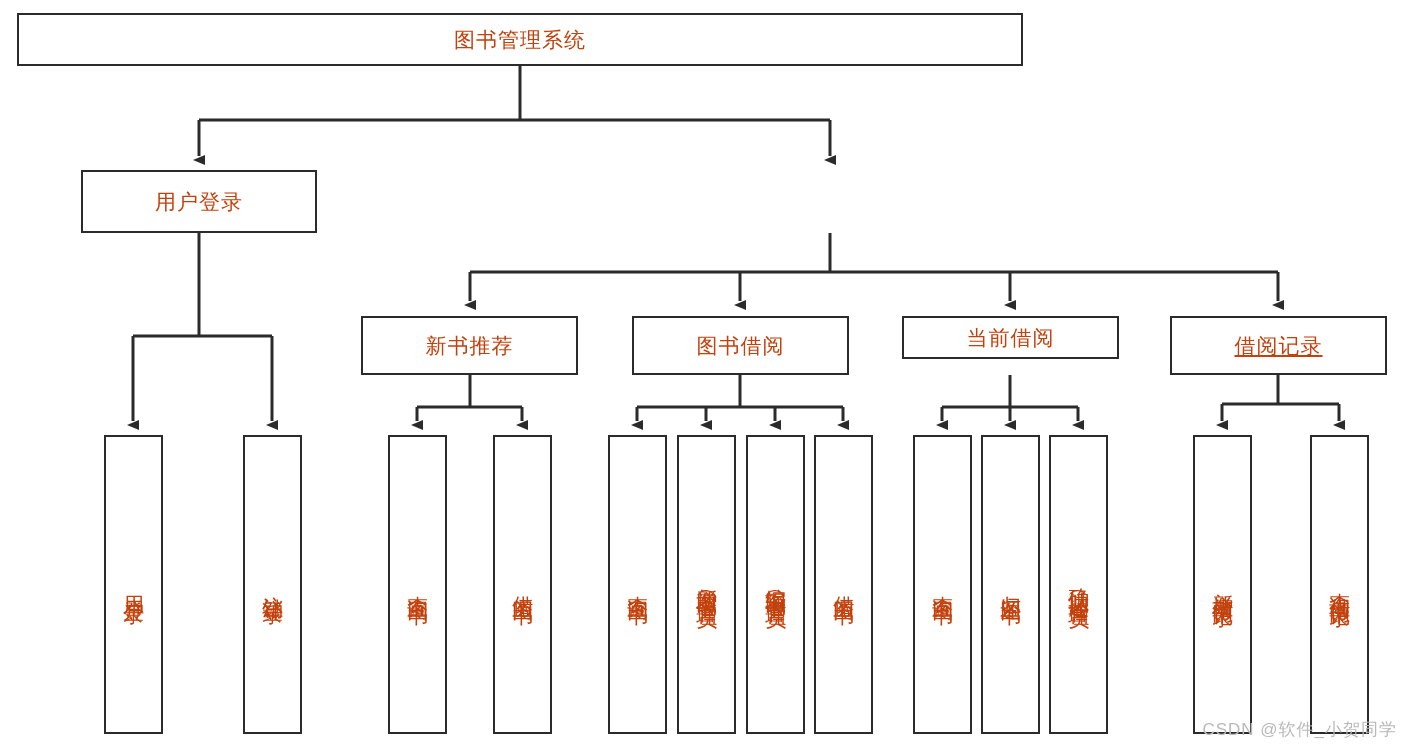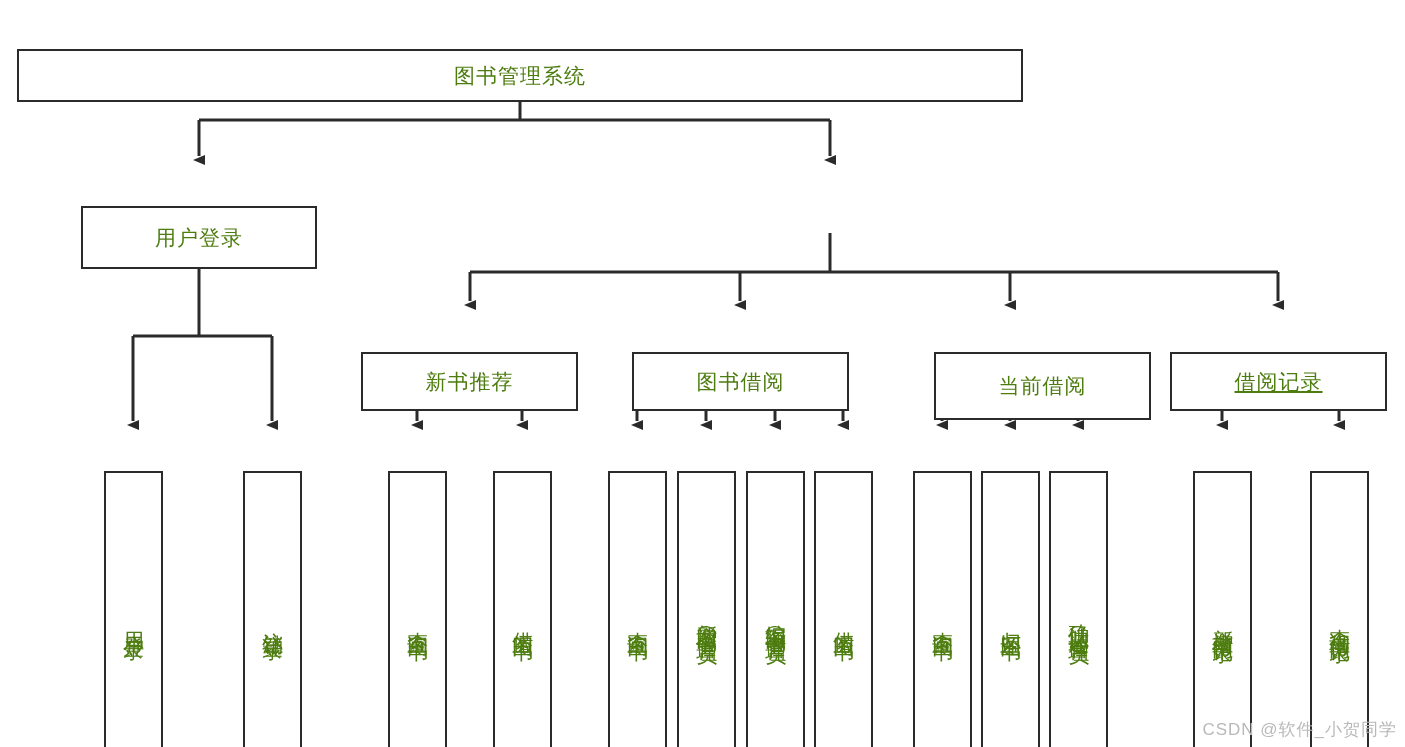--- a/index.html
+++ b/index.html
@@ -26,22 +26,21 @@
     pointer-events: none;
   }
   .node {
     position: absolute;
     box-sizing: border-box;
     border: 2px solid #2b2b2b;
     background: #ffffff;
     display: flex;
     align-items: center;
     justify-content: center;
-    color: #4d7c0f;
-    margin-top: 36px;
+    color: #c2410c;
   }
   .node.horiz {
     font-size: 21px;
     letter-spacing: 1px;
     line-height: 1.2;
   }
   .node.vert {
     writing-mode: vertical-rl;
     text-orientation: upright;
     font-size: 21px;
@@ -129,21 +128,21 @@
   <div class="node horiz" style="left:81px; top:170px; width:236px; height:63px;">
     <span>用户登录</span>
   </div>
 
   <div class="node horiz" style="left:632px; top:316px; width:217px; height:59px;">
     <span>图书借阅</span>
   </div>
   <div class="node horiz" style="left:361px; top:316px; width:217px; height:59px;">
     <span>新书推荐</span>
   </div>
-  <div class="node horiz" style="left:934px; top:316px; width:217px; height:68px;justify-content:center;">
+  <div class="node horiz" style="left:902px; top:316px; width:217px; height:43px;justify-content:center;">
     <span>当前借阅</span>
   </div>
   <div class="node horiz" style="left:1170px; top:316px; width:217px; height:59px;text-decoration:underline;">
     <span>借阅记录</span>
   </div>
 
   <div class="node vert" style="left:104px; top:435px; width:59px; height:299px;">
     <span class="vlabel">用户登录</span>
   </div>
   <div class="node vert" style="left:243px; top:435px; width:59px; height:299px;">

